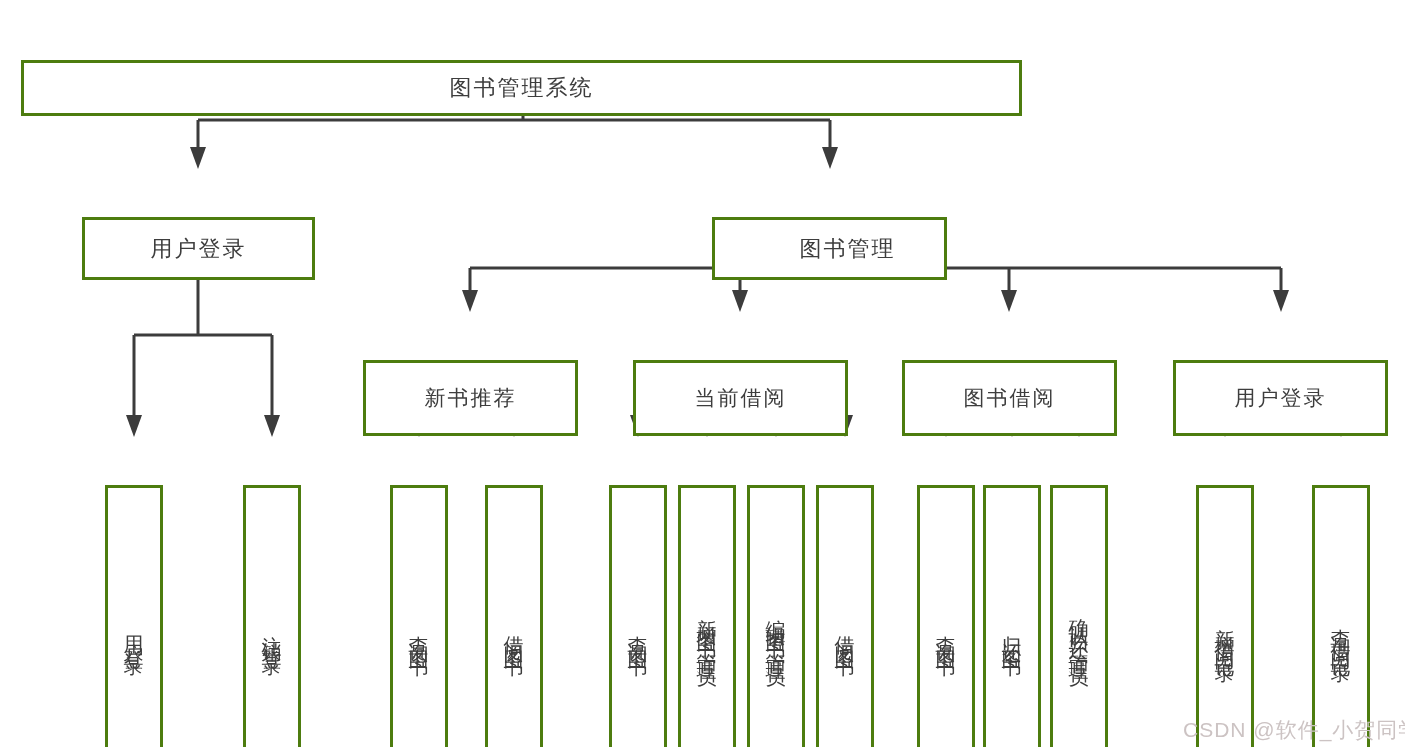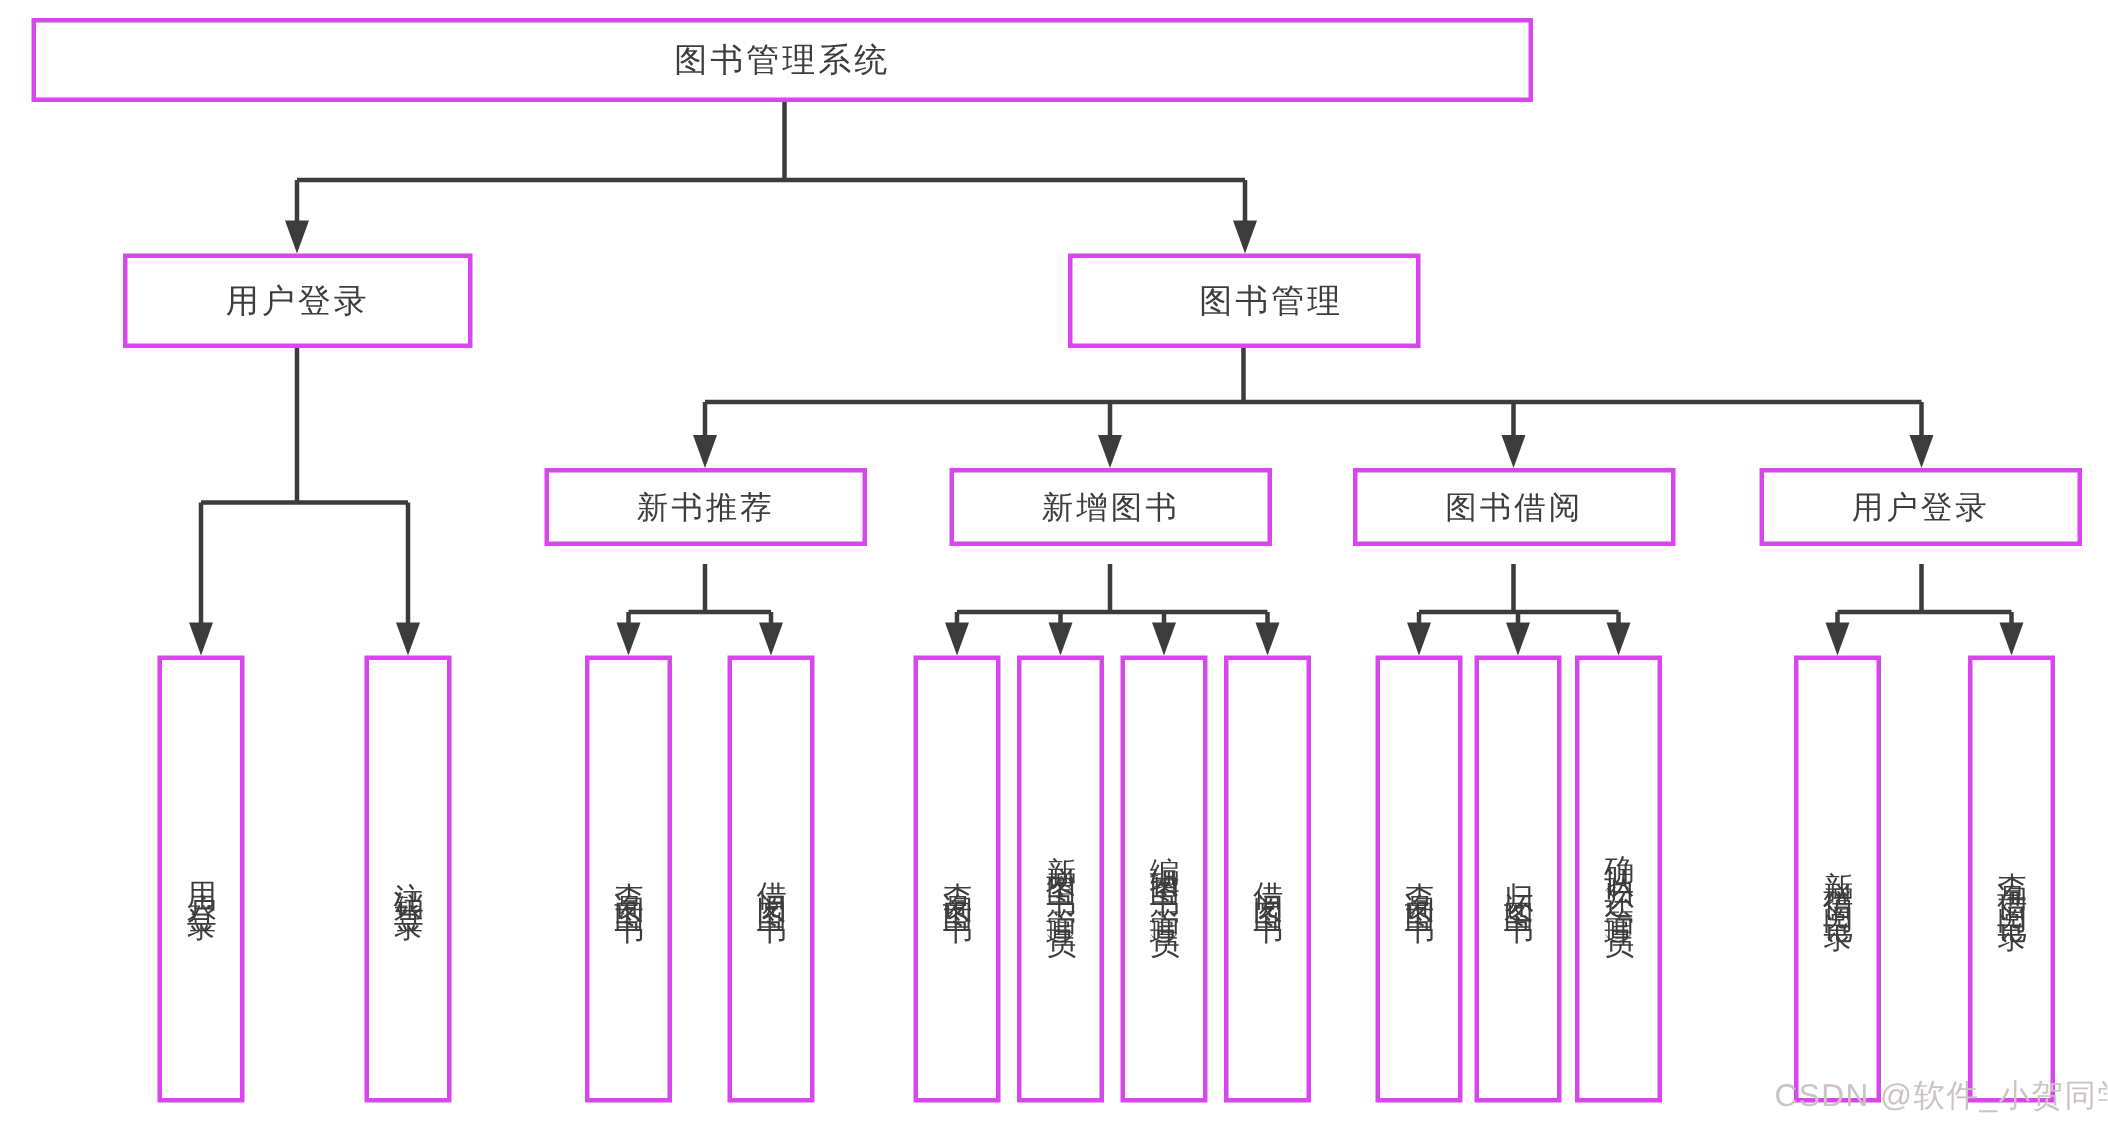--- a/index.html
+++ b/index.html
@@ -10,41 +10,42 @@
     font-family:"Liberation Sans","DejaVu Sans",sans-serif;
     color:#3d3d3d;
     overflow:hidden;
   }
   .connectors {
     position:absolute; left:0; top:0; width:1405px; height:747px; z-index:0;
   }
   .node {
     position:absolute;
     box-sizing:border-box;
-    border:3px solid #d946ef;
+    border:3px solid #4d7c0f;
     background:#ffffff;
     display:flex;
     align-items:center;
     justify-content:center;
     text-align:center;
     z-index:1;
+    margin-top:48px;
   }
   .node.h  { font-size:22px; letter-spacing:2px; white-space:nowrap; }
   .node.h3 { font-size:21px; letter-spacing:2px; white-space:nowrap; }
   .node.leaf {
     writing-mode:vertical-rl;
     text-orientation:mixed;
     font-size:20px;
     letter-spacing:7px;
     line-height:1;
   }
   .root   { left:21px;   top:12px;  width:1001px; height:56px; }
   .l2a    { left:82px;   top:169px; width:233px;  height:63px; }
   .l2b    { left:712px;  top:169px; width:235px;  height:63px;padding-left:36px; }
-  .l3     { top:312px;   height:52px; width:215px; }
+  .l3     { top:312px;   height:76px; width:215px; }
   .l3-1 { left:363px; }  .l3-2 { left:633px; }  .l3-3 { left:902px; }  .l3-4 { left:1173px; }
   .leaf   { top:437px; height:298px; width:58px; }
   .lf-a1 { left:105px; }  .lf-a2 { left:243px; }
   .lf-b1 { left:390px; }  .lf-b2 { left:485px; }
   .lf-c1 { left:609px; }  .lf-c2 { left:678px; }  .lf-c3 { left:747px; }  .lf-c4 { left:816px; }
   .lf-d1 { left:917px; }  .lf-d2 { left:983px; }  .lf-d3 { left:1050px; }
   .lf-e1 { left:1196px; } .lf-e2 { left:1312px; }
   .watermark {
     position:absolute;
     left:1183px; top:716px;
@@ -106,21 +107,21 @@
       <polygon points="1333,415 1349,415 1341,437"></polygon>
     </g>
   </svg>
 
   <div class="node h root">图书管理系统</div>
 
   <div class="node h l2a">用户登录</div>
   <div class="node h l2b">图书管理</div>
 
   <div class="node h3 l3 l3-1">新书推荐</div>
-  <div class="node h3 l3 l3-2">新增图书</div>
+  <div class="node h3 l3 l3-2">当前借阅</div>
   <div class="node h3 l3 l3-3">图书借阅</div>
   <div class="node h3 l3 l3-4">用户登录</div>
 
   <div class="node leaf lf-a1">用户登录</div>
   <div class="node leaf lf-a2">注销登录</div>
 
   <div class="node leaf lf-b1">查询图书</div>
   <div class="node leaf lf-b2">借阅图书</div>
 
   <div class="node leaf lf-c1">查询图书</div>

